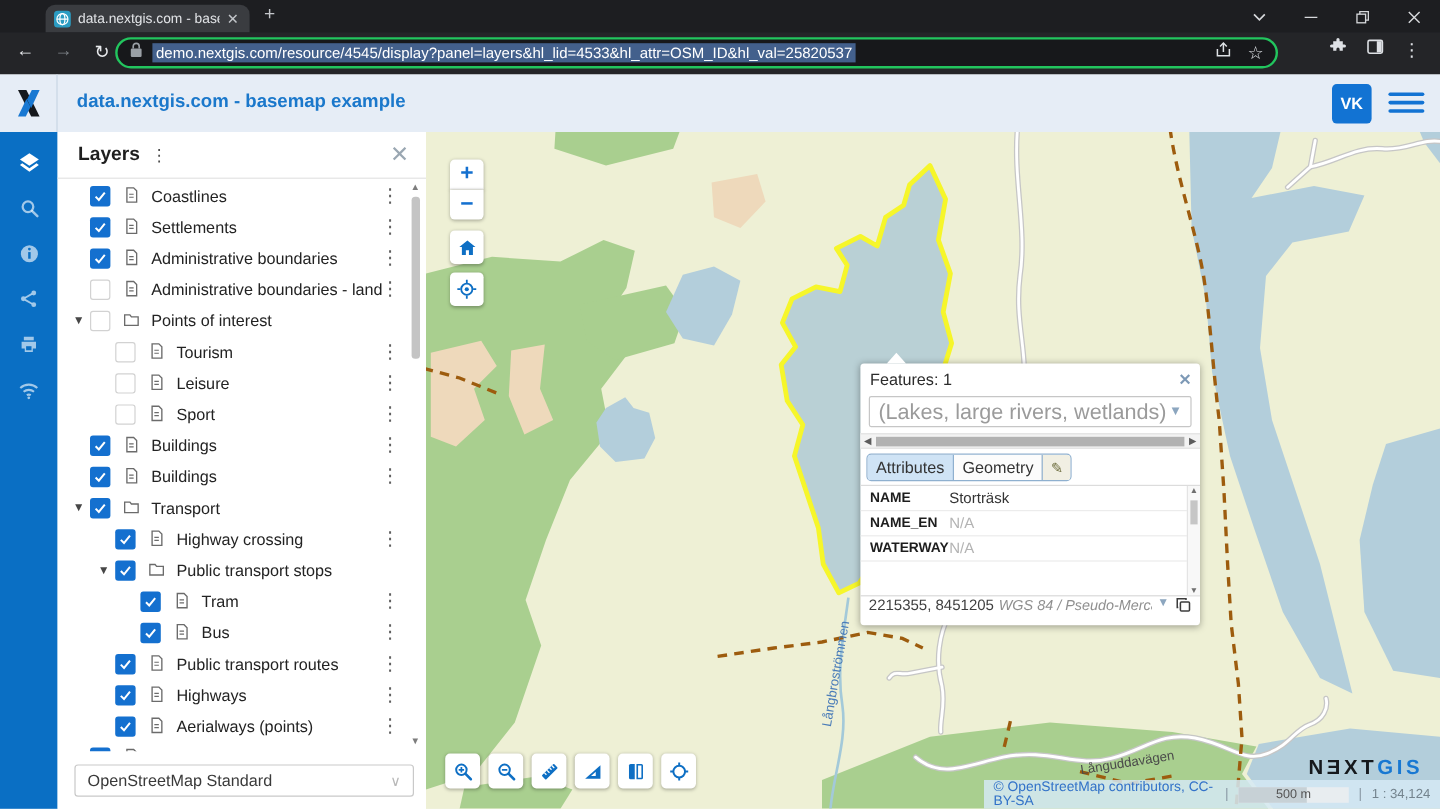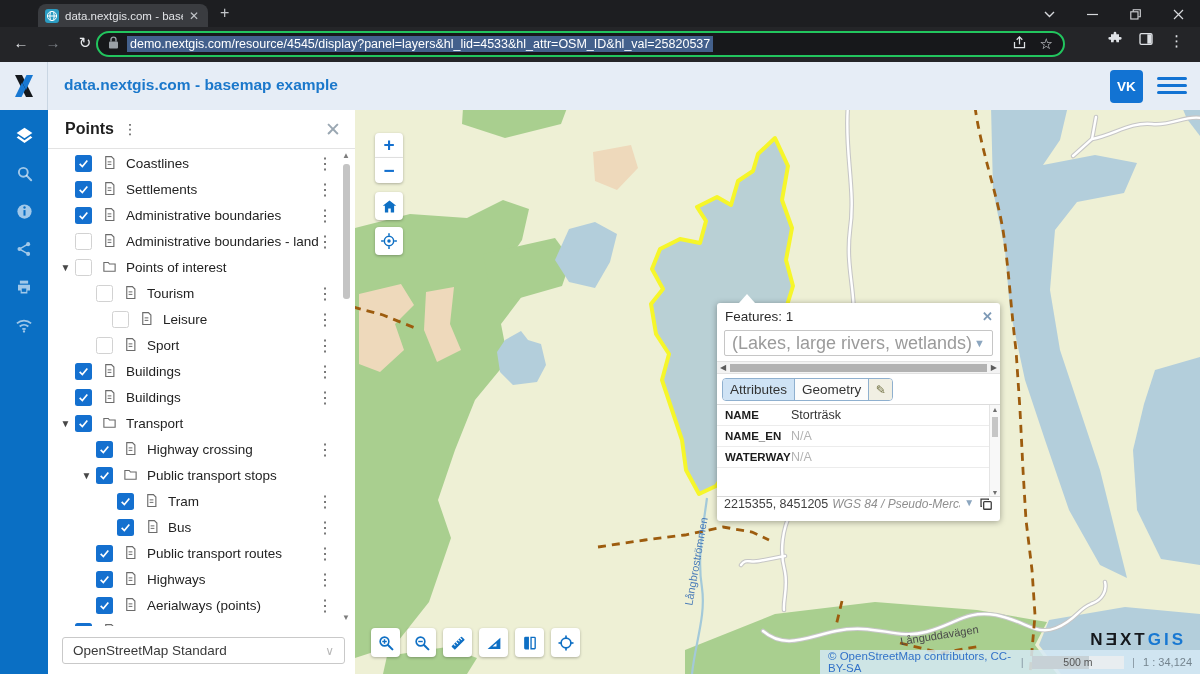--- a/index.html
+++ b/index.html
@@ -263,21 +263,21 @@
         <path d="M3.5 10 a12.5 12.5 0 0 1 17 0"></path>
         <path d="M6.8 13.8 a8 8 0 0 1 10.4 0"></path>
         <path d="M10 17.2 a4 4 0 0 1 4 0"></path>
         <circle cx="12" cy="19.8" r="1.4" fill="currentColor" stroke="none"></circle>
       </svg>
     </div>
   </div>
 
 <div id="panel">
   <div id="panel-header">
-    <span id="panel-title">Points</span>
+    <span id="panel-title">Layers</span>
     <span id="panel-kebab">⋮</span>
     <span id="panel-close">✕</span>
   </div>
   <div id="tree">
       <div class="trow" style="padding-left: 8px;">
         <span class="caret-slot"></span>
         <span class="cb on" style="display: flex; align-items: center; justify-content: center;">
           <svg width="13" height="13" viewBox="0 0 17 17">
             <polyline points="3.5,9 7,12.5 13.5,4.5" fill="none" stroke="#fff" stroke-width="2.2"></polyline>
           </svg>
@@ -353,21 +353,21 @@
         <span class="t-ic"><svg width="15" height="15" viewBox="0 0 24 24">
             <path d="M6 2.5 h9 l4 4 V21.5 H6 Z" fill="none" stroke="currentColor" stroke-width="1.8"></path>
             <g stroke="currentColor" stroke-width="1.6">
               <line x1="9" y1="11" x2="15" y2="11"></line>
               <line x1="9" y1="15" x2="15" y2="15"></line>
             </g>
           </svg></span>
         <span class="t-label">Tourism</span>
         <span class="t-kebab">⋮</span>
       </div>
-      <div class="trow" style="padding-left: 29px; margin-left: 16px;">
+      <div class="trow" style="padding-left: 29px;">
         <span class="caret-slot"></span>
         <span class="cb off"></span>
         <span class="t-ic"><svg width="15" height="15" viewBox="0 0 24 24">
             <path d="M6 2.5 h9 l4 4 V21.5 H6 Z" fill="none" stroke="currentColor" stroke-width="1.8"></path>
             <g stroke="currentColor" stroke-width="1.6">
               <line x1="9" y1="11" x2="15" y2="11"></line>
               <line x1="9" y1="15" x2="15" y2="15"></line>
             </g>
           </svg></span>
         <span class="t-label">Leisure</span>
@@ -471,21 +471,21 @@
         <span class="t-ic"><svg width="15" height="15" viewBox="0 0 24 24">
             <path d="M6 2.5 h9 l4 4 V21.5 H6 Z" fill="none" stroke="currentColor" stroke-width="1.8"></path>
             <g stroke="currentColor" stroke-width="1.6">
               <line x1="9" y1="11" x2="15" y2="11"></line>
               <line x1="9" y1="15" x2="15" y2="15"></line>
             </g>
           </svg></span>
         <span class="t-label">Tram</span>
         <span class="t-kebab">⋮</span>
       </div>
-      <div class="trow" style="padding-left: 50px; text-align: right;">
+      <div class="trow" style="padding-left: 50px;">
         <span class="caret-slot"></span>
         <span class="cb on" style="display: flex; align-items: center; justify-content: center;">
           <svg width="13" height="13" viewBox="0 0 17 17">
             <polyline points="3.5,9 7,12.5 13.5,4.5" fill="none" stroke="#fff" stroke-width="2.2"></polyline>
           </svg>
         </span>
         <span class="t-ic"><svg width="15" height="15" viewBox="0 0 24 24">
             <path d="M6 2.5 h9 l4 4 V21.5 H6 Z" fill="none" stroke="currentColor" stroke-width="1.8"></path>
             <g stroke="currentColor" stroke-width="1.6">
               <line x1="9" y1="11" x2="15" y2="11"></line>

